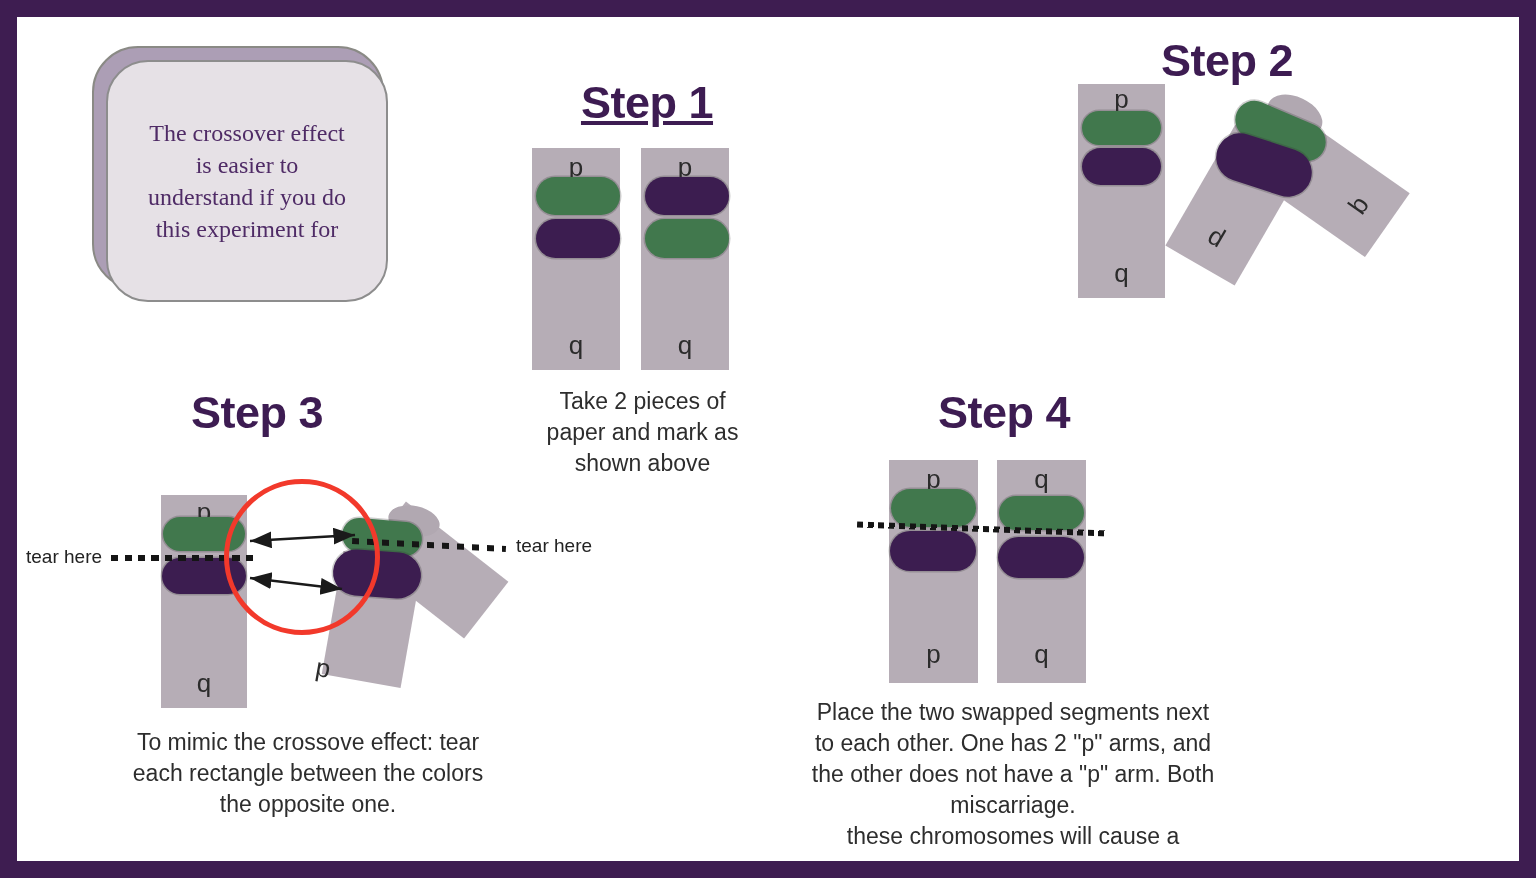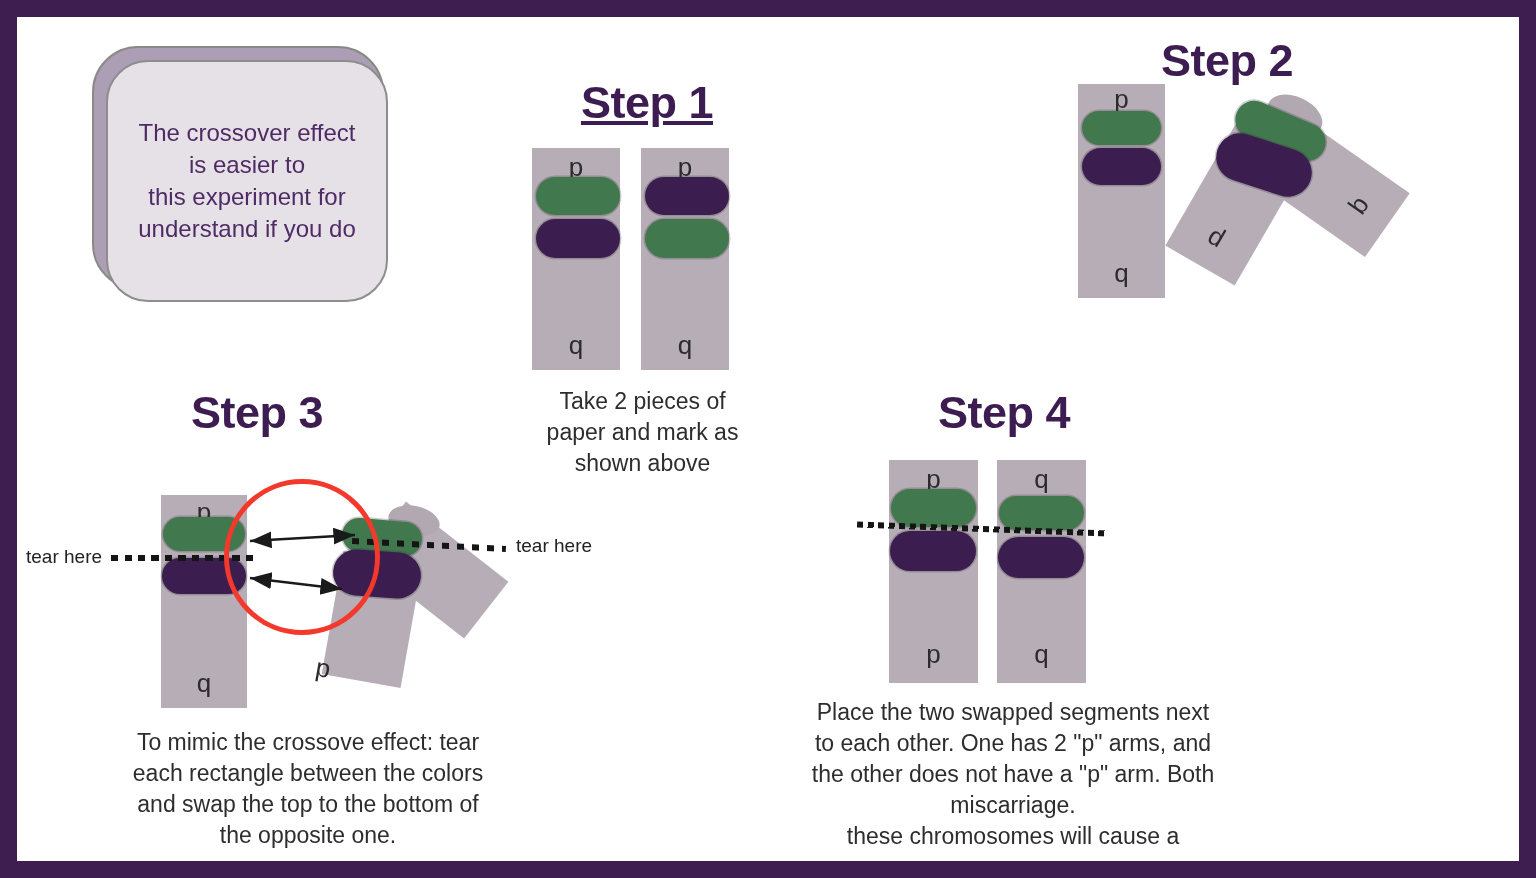--- a/index.html
+++ b/index.html
@@ -15,21 +15,21 @@
     background:#ffffff;
   }
   
   .callout-shadow{
     position:absolute;left:75px;top:29px;width:288px;height:240px;
     background:#AC9EB5;border:2px solid #8a8a85;border-radius:46px;
   }
   .callout{
     position:absolute;left:89px;top:43px;width:278px;height:238px;
     background:#E6E1E6;border:2px solid #8d8d8d;border-radius:42px;
-    display:flex;align-items:center;justify-content:center;
+    display:flex;align-items:center;justify-content:center;font-family:Liberation Serif, serif;
   }
   .callout-text{
     color:#4F2B66;font-size:24px;line-height:32px;font-weight:500;
     text-align:center;
   }
   
   .title{
     position:absolute;width:240px;text-align:center;
     color:#3D1C52;font-size:45px;font-weight:800;line-height:1.1;
     letter-spacing:-0.5px;
@@ -70,22 +70,22 @@
 <body>
 
 <div class="frame">
 <div class="canvas">
 
   <div class="callout-shadow"></div>
   <div class="callout">
     <div class="callout-text">
       <div>The crossover effect</div>
       <div>is easier to</div>
+      <div>understand if  you do</div>
       <div>this experiment for</div>
-      <div>understand if  you do</div>
     </div>
   </div>
 
   <div class="title" style="left:510px;top:61px;text-decoration:underline;">Step 1</div>
 
   <div class="strip" style="left:515px;top:131px;width:88px;height:222px;">
     <div class="arm-label arm-top">p</div>
     <div class="arm-label arm-bottom">q</div>
   </div>
   <div class="pill green" style="left:519px;top:160px;width:84px;height:38px;"></div>
@@ -154,21 +154,20 @@
         <path d="M0,0 L9,3.5 L0,7 z" fill="#1a1a1a"></path>
       </marker>
     </defs>
     <line x1="17" y1="28" x2="122" y2="22" stroke="#1a1a1a" stroke-width="2.4" marker-start="url(#ah)" marker-end="url(#ah)"></line>
     <line x1="17" y1="65" x2="109" y2="76" stroke="#1a1a1a" stroke-width="2.4" marker-start="url(#ah)" marker-end="url(#ah)"></line>
   </svg>
 
   <div class="caption" style="left:91px;top:710px;width:400px;">
     <div>To mimic the crossove effect: tear</div>
     <div>each rectangle between the colors</div>
-    <div>and swap the top to the bottom of</div>
     <div>the opposite one.</div>
   </div>
 
   <div class="title" style="left:867px;top:371px;">Step 4</div>
 
   <div class="strip" style="left:872px;top:443px;width:89px;height:223px;">
     <div class="arm-label arm-top">p</div>
     <div class="arm-label arm-bottom" style="bottom:16px;">p</div>
   </div>
   <div class="pill green" style="left:874px;top:472px;width:85px;height:38px;"></div>

